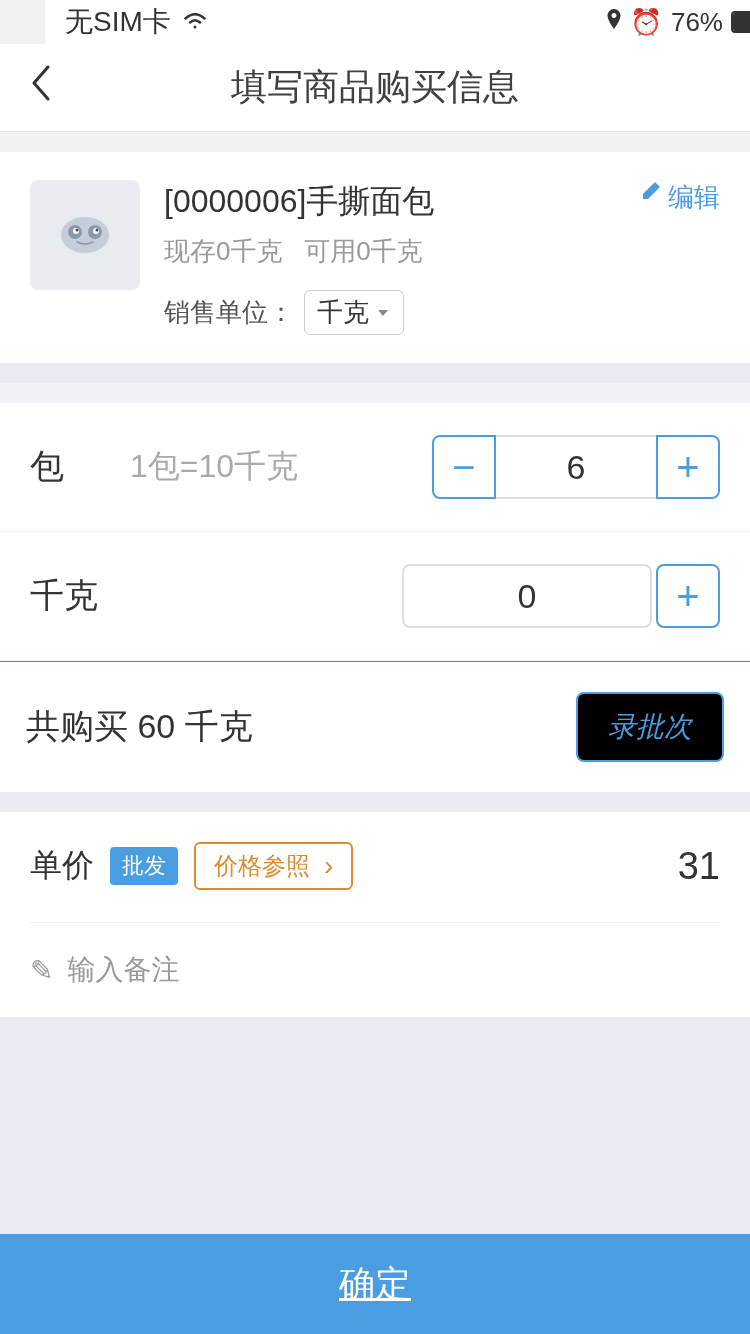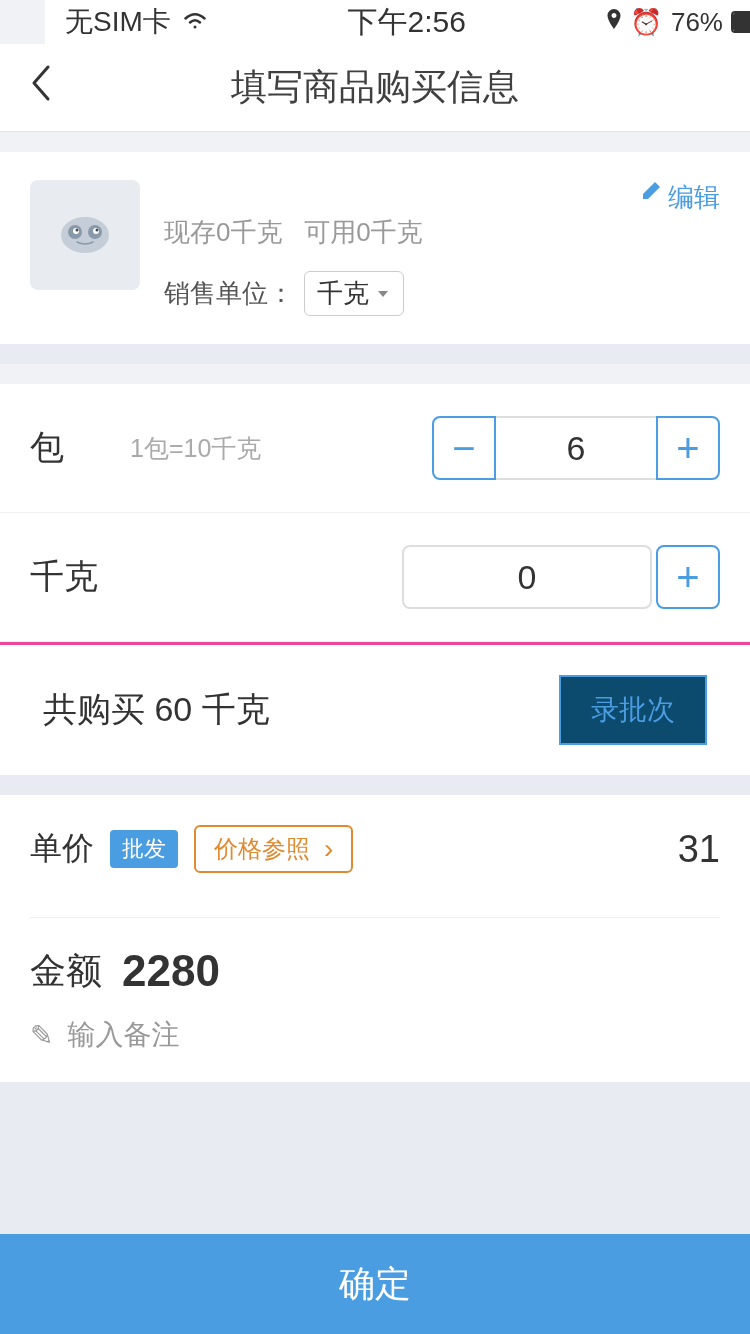--- a/index.html
+++ b/index.html
@@ -152,21 +152,21 @@
       padding: 32px 30px;
       border-bottom: 1px solid #f0f0f0;
       gap: 20px;
     }
     .input-label {
       font-size: 34px;
       color: #333;
       min-width: 80px;
     }
     .input-hint {
-      font-size: 25px;
+      font-size: 32px;
       color: #aaa;
       flex: 1;
     }
     .quantity-control {
       display: flex;
       align-items: center;
       margin-left: auto;
     }
     .qty-btn {
       width: 64px;
@@ -205,53 +205,54 @@
       color: #333;
       outline: none;
     }
 
     
     .total-row {
       background: #fff;
       display: flex;
       align-items: center;
       justify-content: space-between;
-      padding: 30px 43px;
+      padding: 30px 26px;
       margin-top: 0;
-      border-top: 3px solid #ec4899;
+      border-top: 1px solid #ec4899;
     }
     .total-text {
       font-size: 34px;
       color: #333;
     }
     .batch-btn {
       border: 2px solid #4a9de0;
       color: #4a9de0;
-      background: #0c4a6e;
+      background: #000000;
       font-size: 28px;
       padding: 14px 30px;
-      border-radius: 0;
-      cursor: pointer;
+      border-radius: 8px;
+      cursor: pointer;
+      font-style: italic;
     }
 
     
     .section-divider {
       height: 20px;
       background: #e8ecf2;
     }
 
     
     .price-section {
       background: #fff;
       padding: 30px 30px 0;
     }
     .price-row {
       display: flex;
       align-items: center;
-      padding-bottom: 44px;
+      padding-bottom: 32px;
       border-bottom: 1px solid #f0f0f0;
       gap: 16px;
     }
     .price-label {
       font-size: 32px;
       color: #333;
     }
     .price-tag {
       background: #4a9de0;
       color: #fff;
@@ -326,20 +327,21 @@
       background: #4a9de0;
       display: flex;
       align-items: center;
       justify-content: center;
       cursor: pointer;
     }
     .confirm-btn-text {
       font-size: 36px;
       color: #fff;
       font-weight: 500;
+      text-decoration: underline;
     }
 
     .page-content {
       padding-bottom: 100px;
     }
   </style>
 </head>
 <body>
 
 <div class="page-content">
@@ -348,21 +350,20 @@
     <div class="status-left">
       <span>无SIM卡</span>
       <span>
         <svg width="28" height="22" viewBox="0 0 28 22" fill="none">
           <path d="M14 18 L14 18" stroke="#333" stroke-width="3" stroke-linecap="round"></path>
           <path d="M9 13.5 Q14 9 19 13.5" stroke="#333" stroke-width="2.5" fill="none" stroke-linecap="round"></path>
           <path d="M4.5 9.5 Q14 1 23.5 9.5" stroke="#333" stroke-width="2.5" fill="none" stroke-linecap="round"></path>
         </svg>
       </span>
     </div>
-    <div class="status-center">下午2:56</div>
     <div class="status-right">
       <span>
         <svg width="18" height="22" viewBox="0 0 18 22" fill="#333">
             <path d="M9 0C5.5 0 2.5 3 2.5 6.5C2.5 11.5 9 20 9 20C9 20 15.5 11.5 15.5 6.5C15.5 3 12.5 0 9 0ZM9 9C7.6 9 6.5 7.9 6.5 6.5C6.5 5.1 7.6 4 9 4C10.4 4 11.5 5.1 11.5 6.5C11.5 7.9 10.4 9 9 9Z"></path>
           </svg>
       </span>
       <span>⏰</span>
       <span>76%</span>
       <span class="battery-icon">
         <div class="battery-fill"></div>
@@ -387,20 +388,21 @@
         <circle cx="40" cy="22" r="7" fill="#8899aa"></circle>
         <circle cx="21" cy="21" r="3" fill="white"></circle>
         <circle cx="41" cy="21" r="3" fill="white"></circle>
         <circle cx="22" cy="20" r="1.5" fill="#445"></circle>
         <circle cx="42" cy="20" r="1.5" fill="#445"></circle>
         <path d="M22 32 Q30 36 38 32" stroke="#8899aa" stroke-width="1.5" fill="none" stroke-linecap="round"></path>
       </svg>
     </div>
     <div class="product-info">
       <div style="display:flex; align-items:flex-start; justify-content:space-between;">
+        <div class="product-name">[0000006]手撕面包</div>
         <div class="edit-btn">
           <svg width="22" height="22" viewBox="0 0 22 22" fill="#4a9de0">
               <path d="M15 2L20 7L8 19H3V14L15 2Z"></path>
             </svg>
           <span>编辑</span>
         </div>
       </div>
       <div class="product-stock">
         <span>现存0千克</span>&nbsp;&nbsp;
         <span>可用0千克</span>
@@ -456,24 +458,20 @@
       <span class="price-tag">批发</span>
       <button class="price-ref-btn">
         <span>价格参照</span>
         <span style="font-size:28px;">›</span>
       </button>
       <span class="price-value">31</span>
     </div>
   </div>
 
   <div class="amount-section">
-    <div class="amount-row">
-      <span class="amount-label">金额</span>
-      <span class="amount-value">2280</span>
-    </div>
     <div class="remark-row">
       <span class="pencil-icon">✎</span>
       <span>输入备注</span>
     </div>
   </div>
 
   <div class="empty-area"></div>
 </div>
 
 <div class="confirm-bar">

